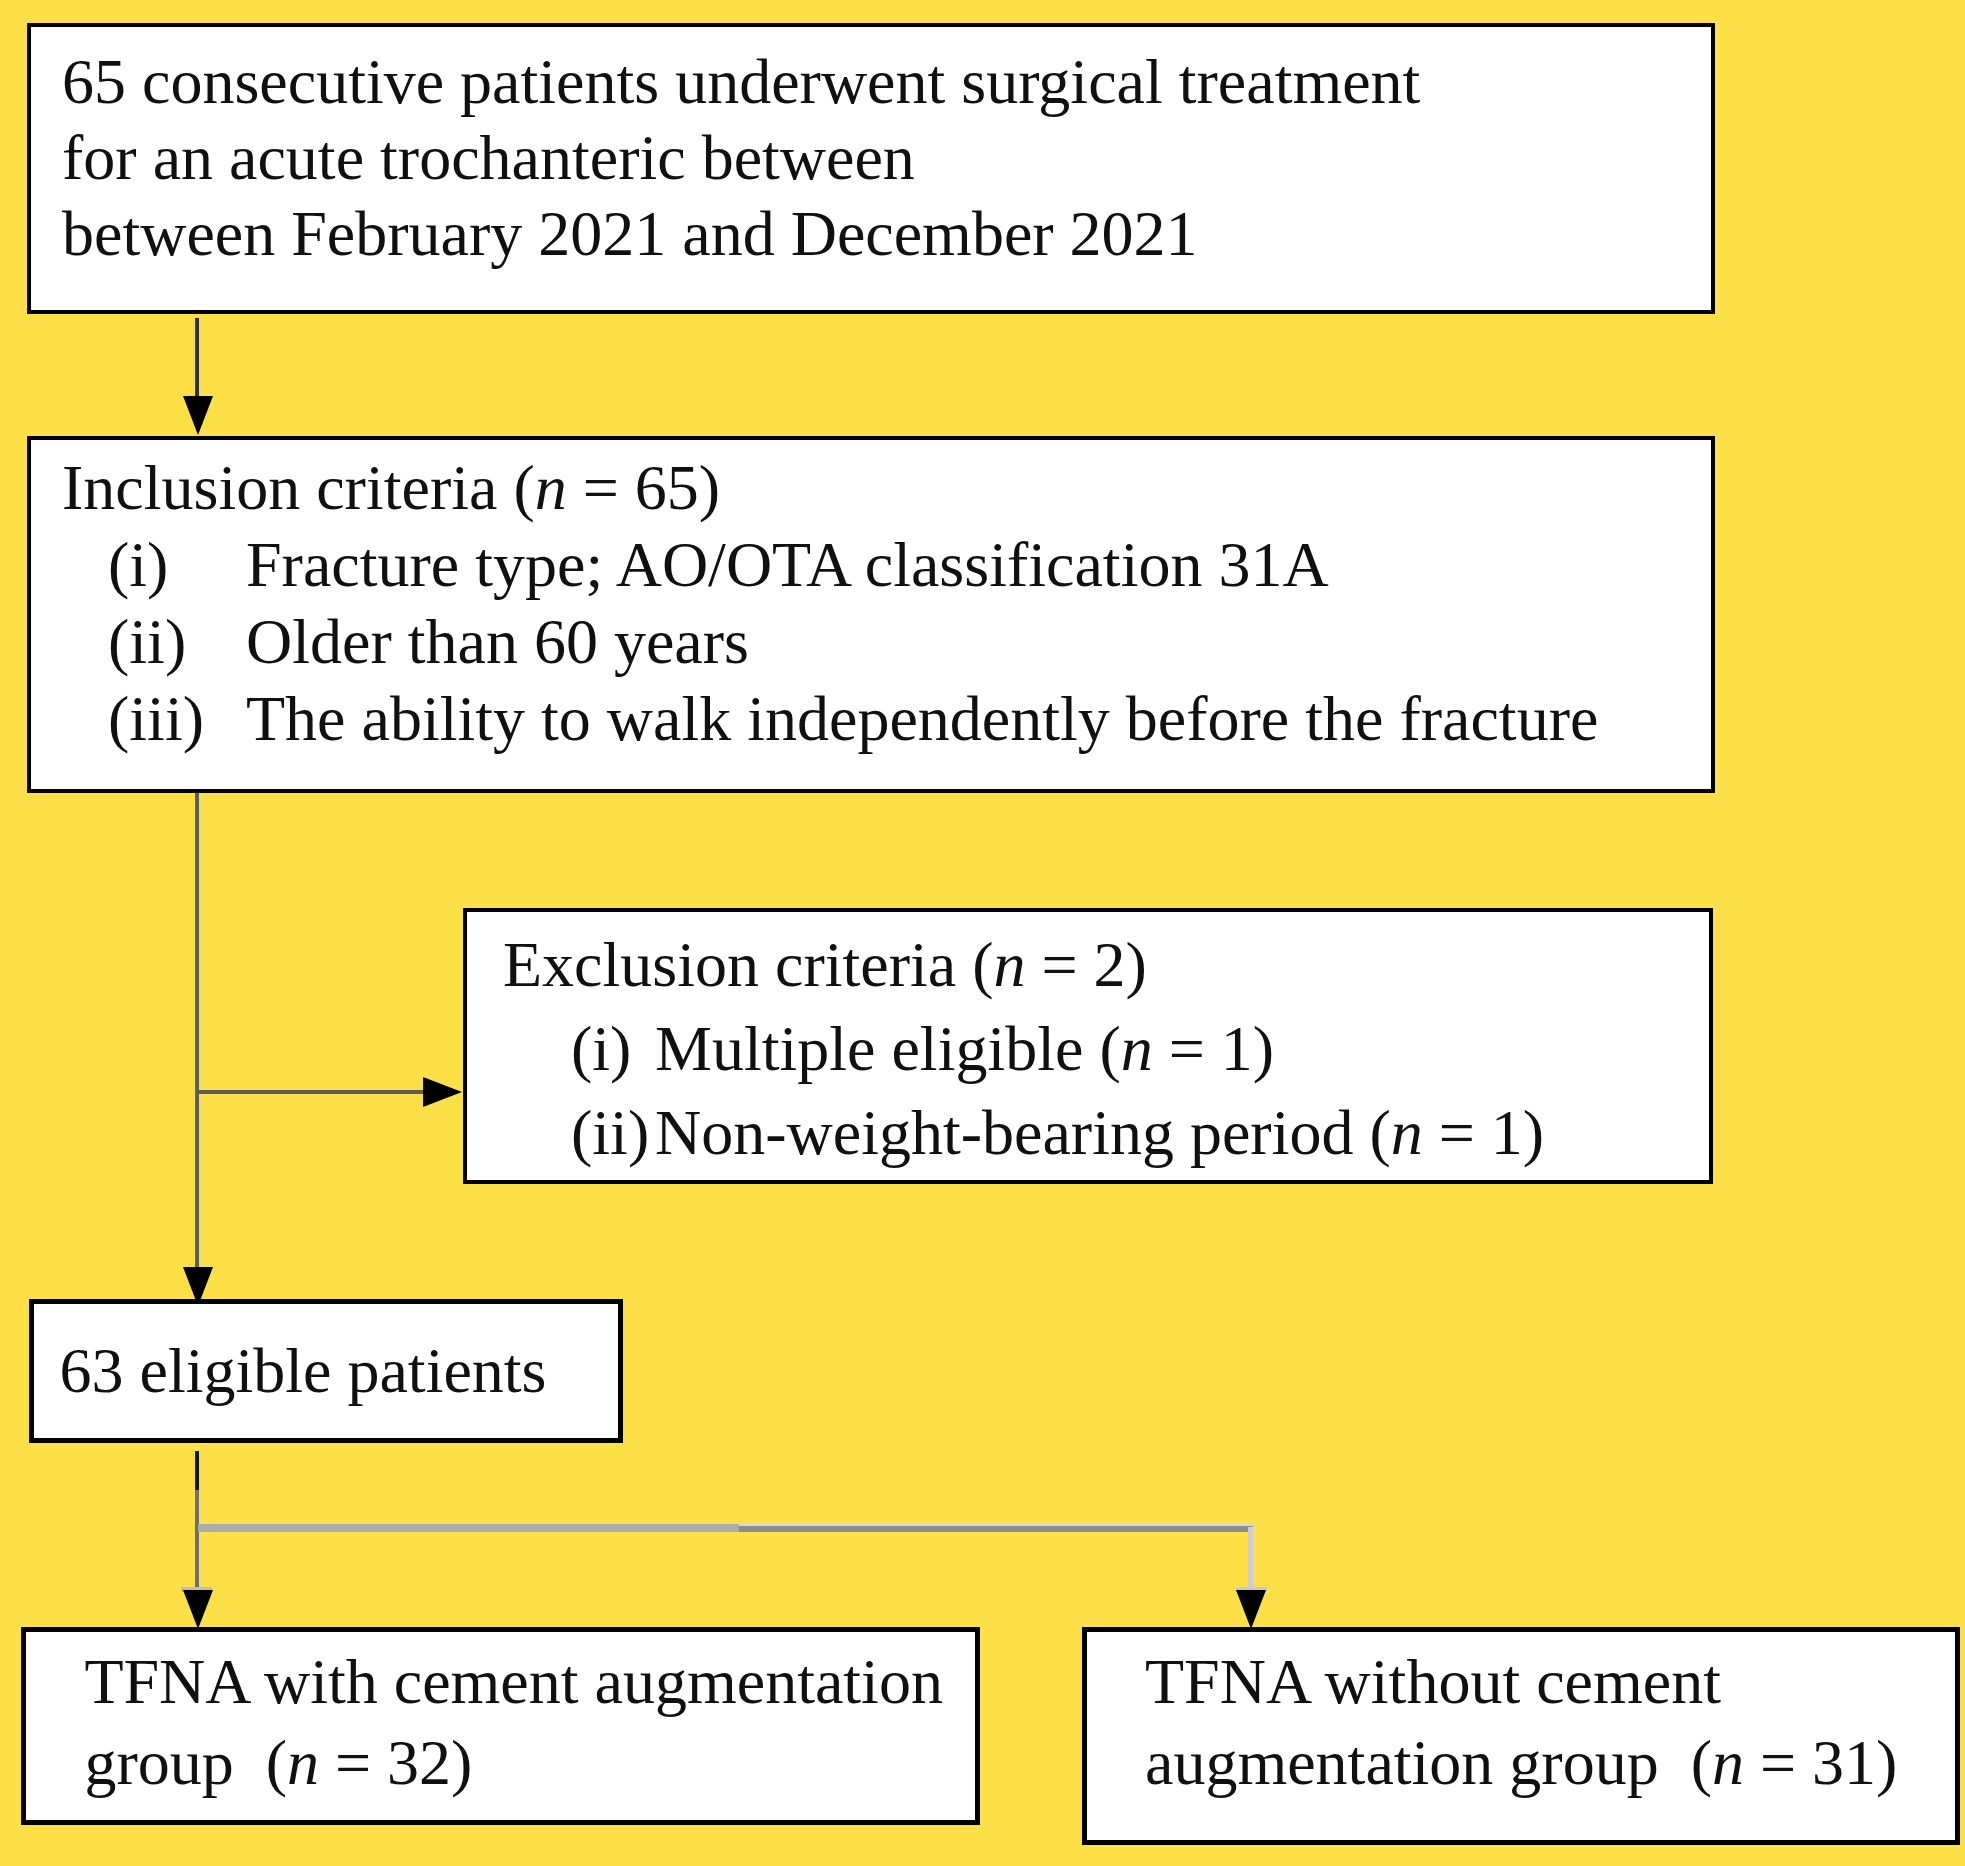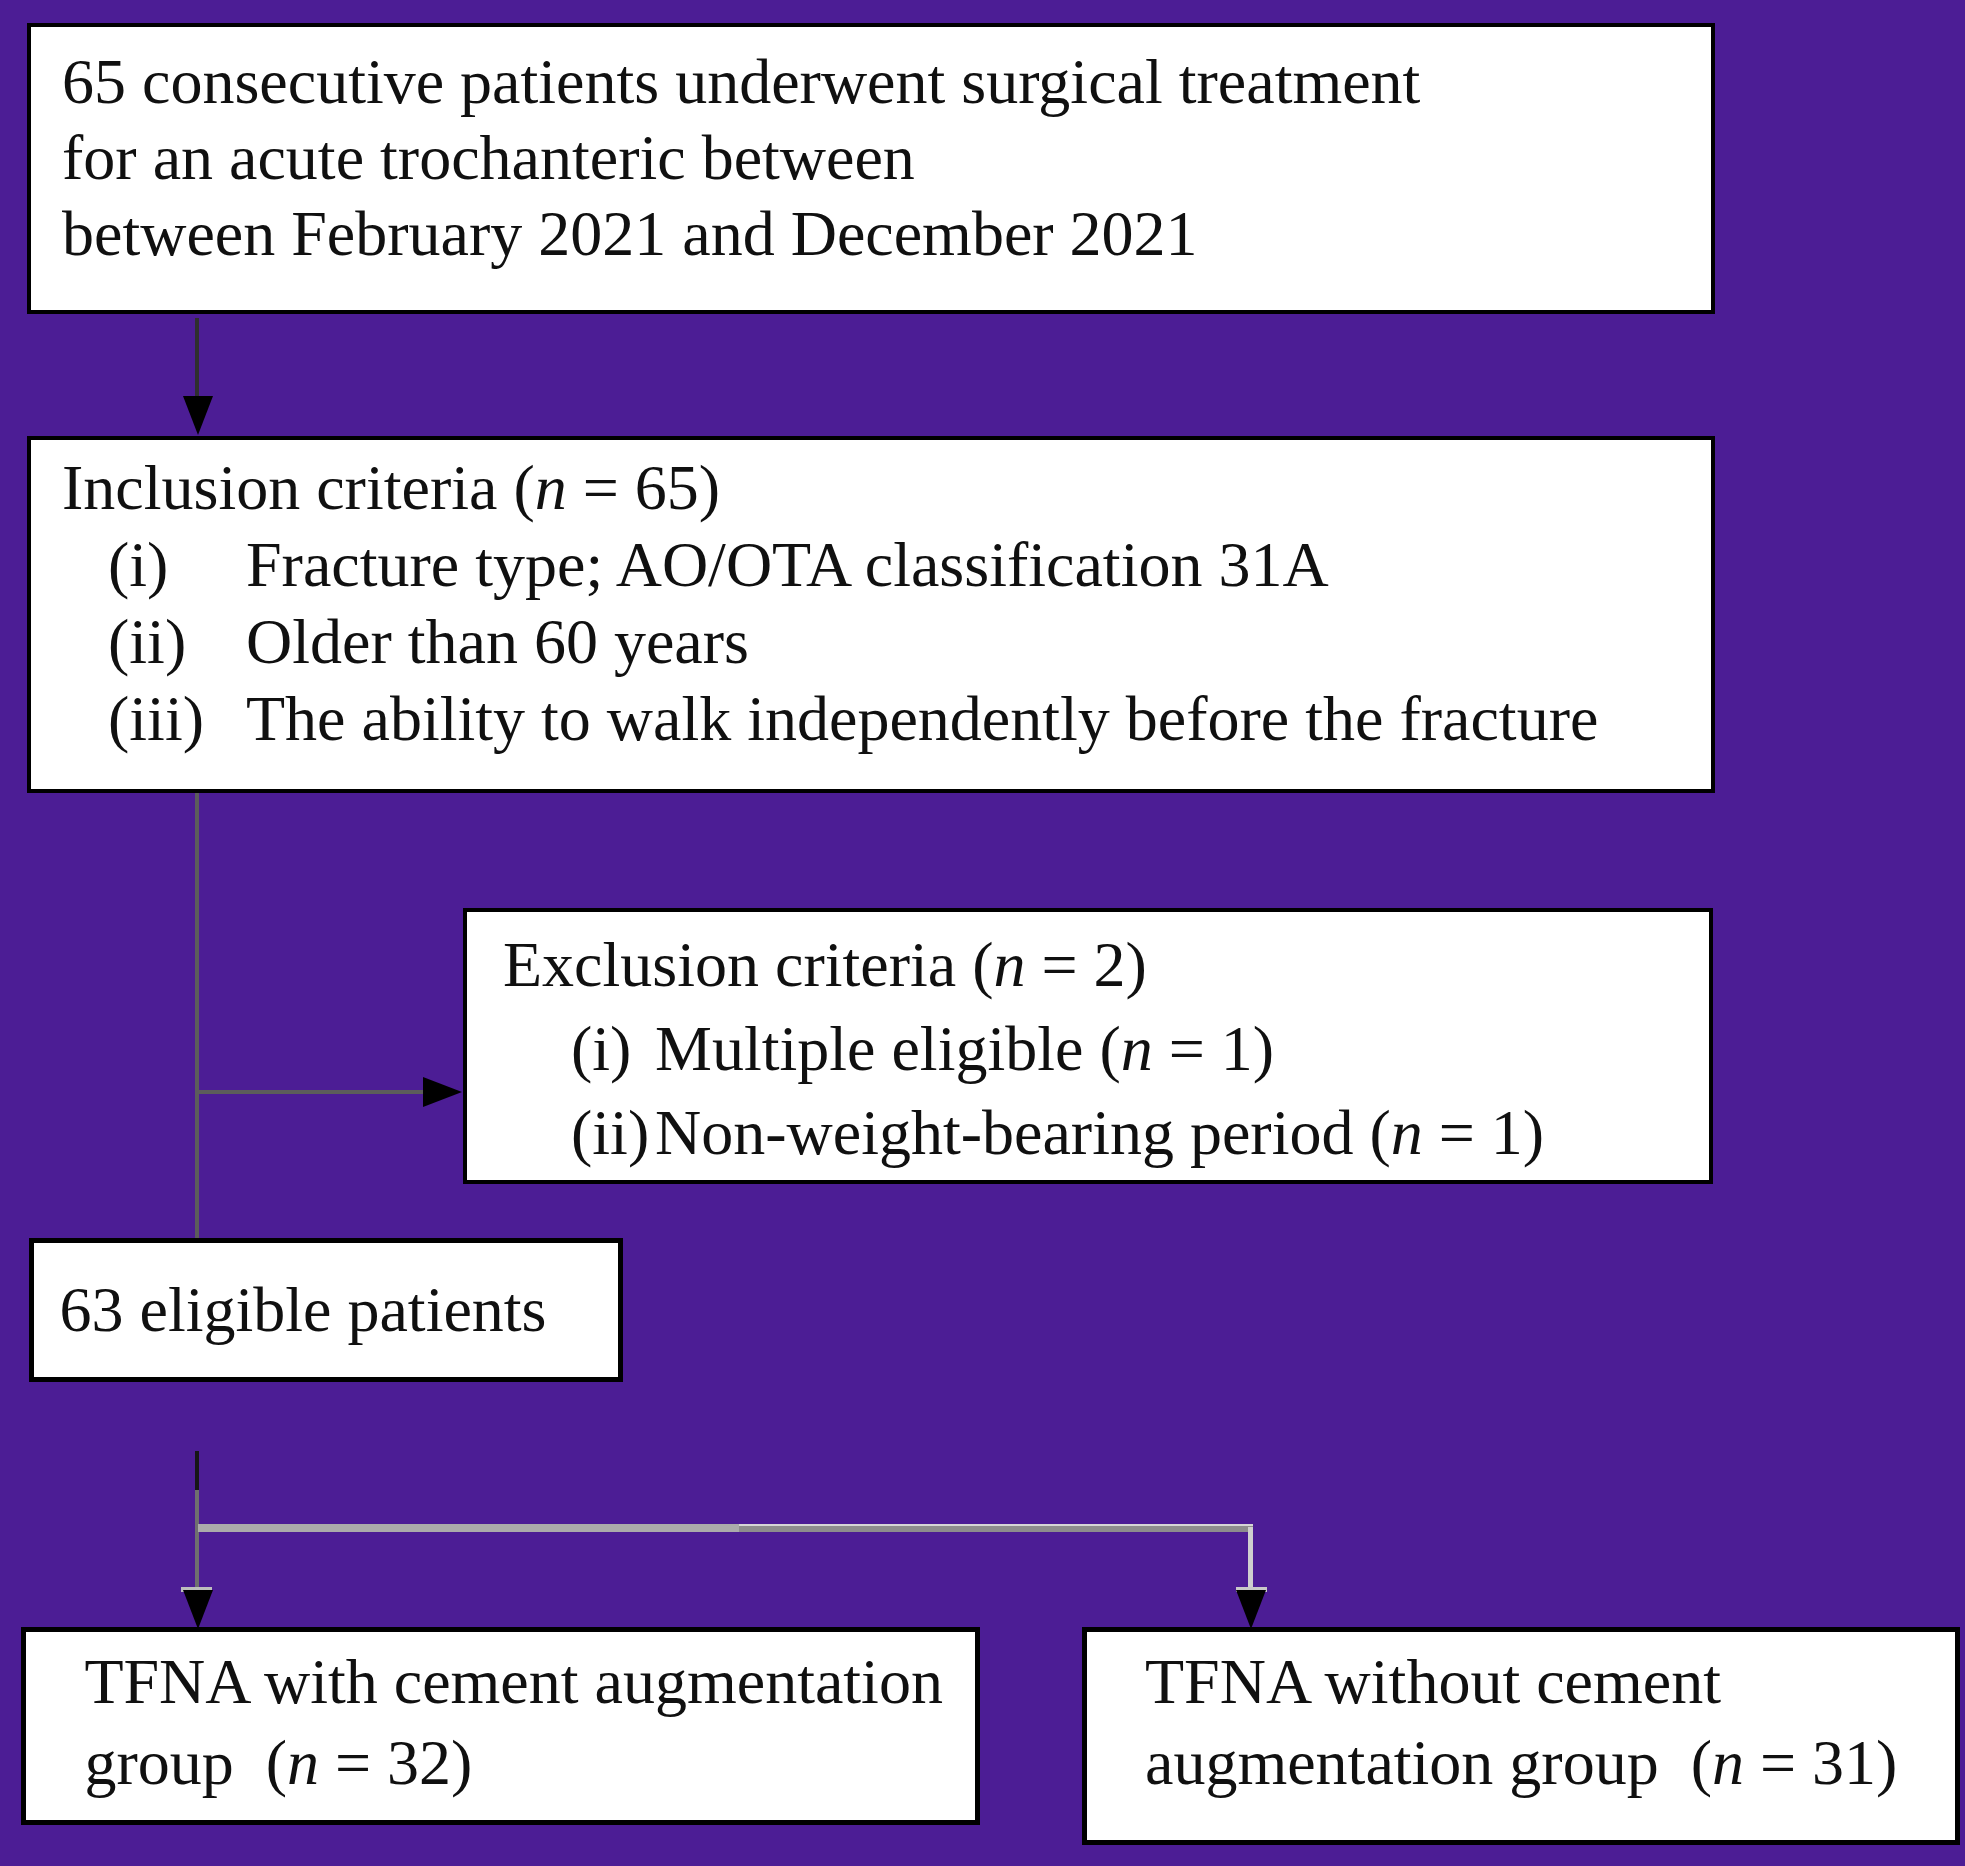--- a/index.html
+++ b/index.html
@@ -1,30 +1,30 @@
 <!DOCTYPE html>
 <html style="font-size:11.4px"><head>
 <meta charset="utf-8">
 <style>
   html, body { margin:0; padding:0; background:#ffffff; overflow:hidden; }
   .stage {
-    position:relative; width:1965px; height:1867px; background:#4c1d95;
+    position:relative; width:1965px; height:1867px; background:#fde047;
     font-family:"Liberation Serif","DejaVu Serif",serif;
     color:#101010; font-size:64px;
   }
   
   .node {
     position:absolute; box-sizing:border-box; background:#ffffff;
     border:4.3px solid #000000;
   }
   .node .tline { white-space:pre-wrap; }
   #n-enroll   { left:27px;  top:23px;   width:1688px; height:291px; padding:17px 26px 0 31px; line-height:76px; }
   #n-incl     { left:27px;  top:436px;  width:1688px; height:357px; padding:9.3px 21.4px 0 31px; line-height:77px; }
   #n-excl     { left:463px; top:908px; width:1250px; height:276px; padding:11.4px 17px 0 36px; line-height:84px; }
-  #n-elig     { left:28.5px;  top:1238px; width:594px;  height:144px; border-width:5.7px; display:flex; align-items:center; padding-left:26px;font-family:Liberation Serif, serif; }
+  #n-elig     { left:28.5px;  top:1299px; width:594px;  height:144px; border-width:5.7px; display:flex; align-items:center; padding-left:26px;font-family:Liberation Serif, serif; }
   #n-cement   { left:21.4px;  top:1627px; width:959px; height:198px; border-width:5.7px; padding:8.6px 0 0 58px; line-height:81px; }
   #n-nocement { left:1082px;top:1627px; width:878px; height:218px; border-width:5.7px; padding:8.6px 0 0 58px; line-height:81px; }
   .item { display:flex; }
   #n-incl .item .num { width:138px; flex:none; }
   #n-incl .item { margin-left:46px; }
   #n-excl .item .num { width:84px; flex:none; }
   #n-excl .item { margin-left:68px; }
   .rich span, .rich i { white-space:pre-wrap; }
   i.v { font-style:italic; }
   

